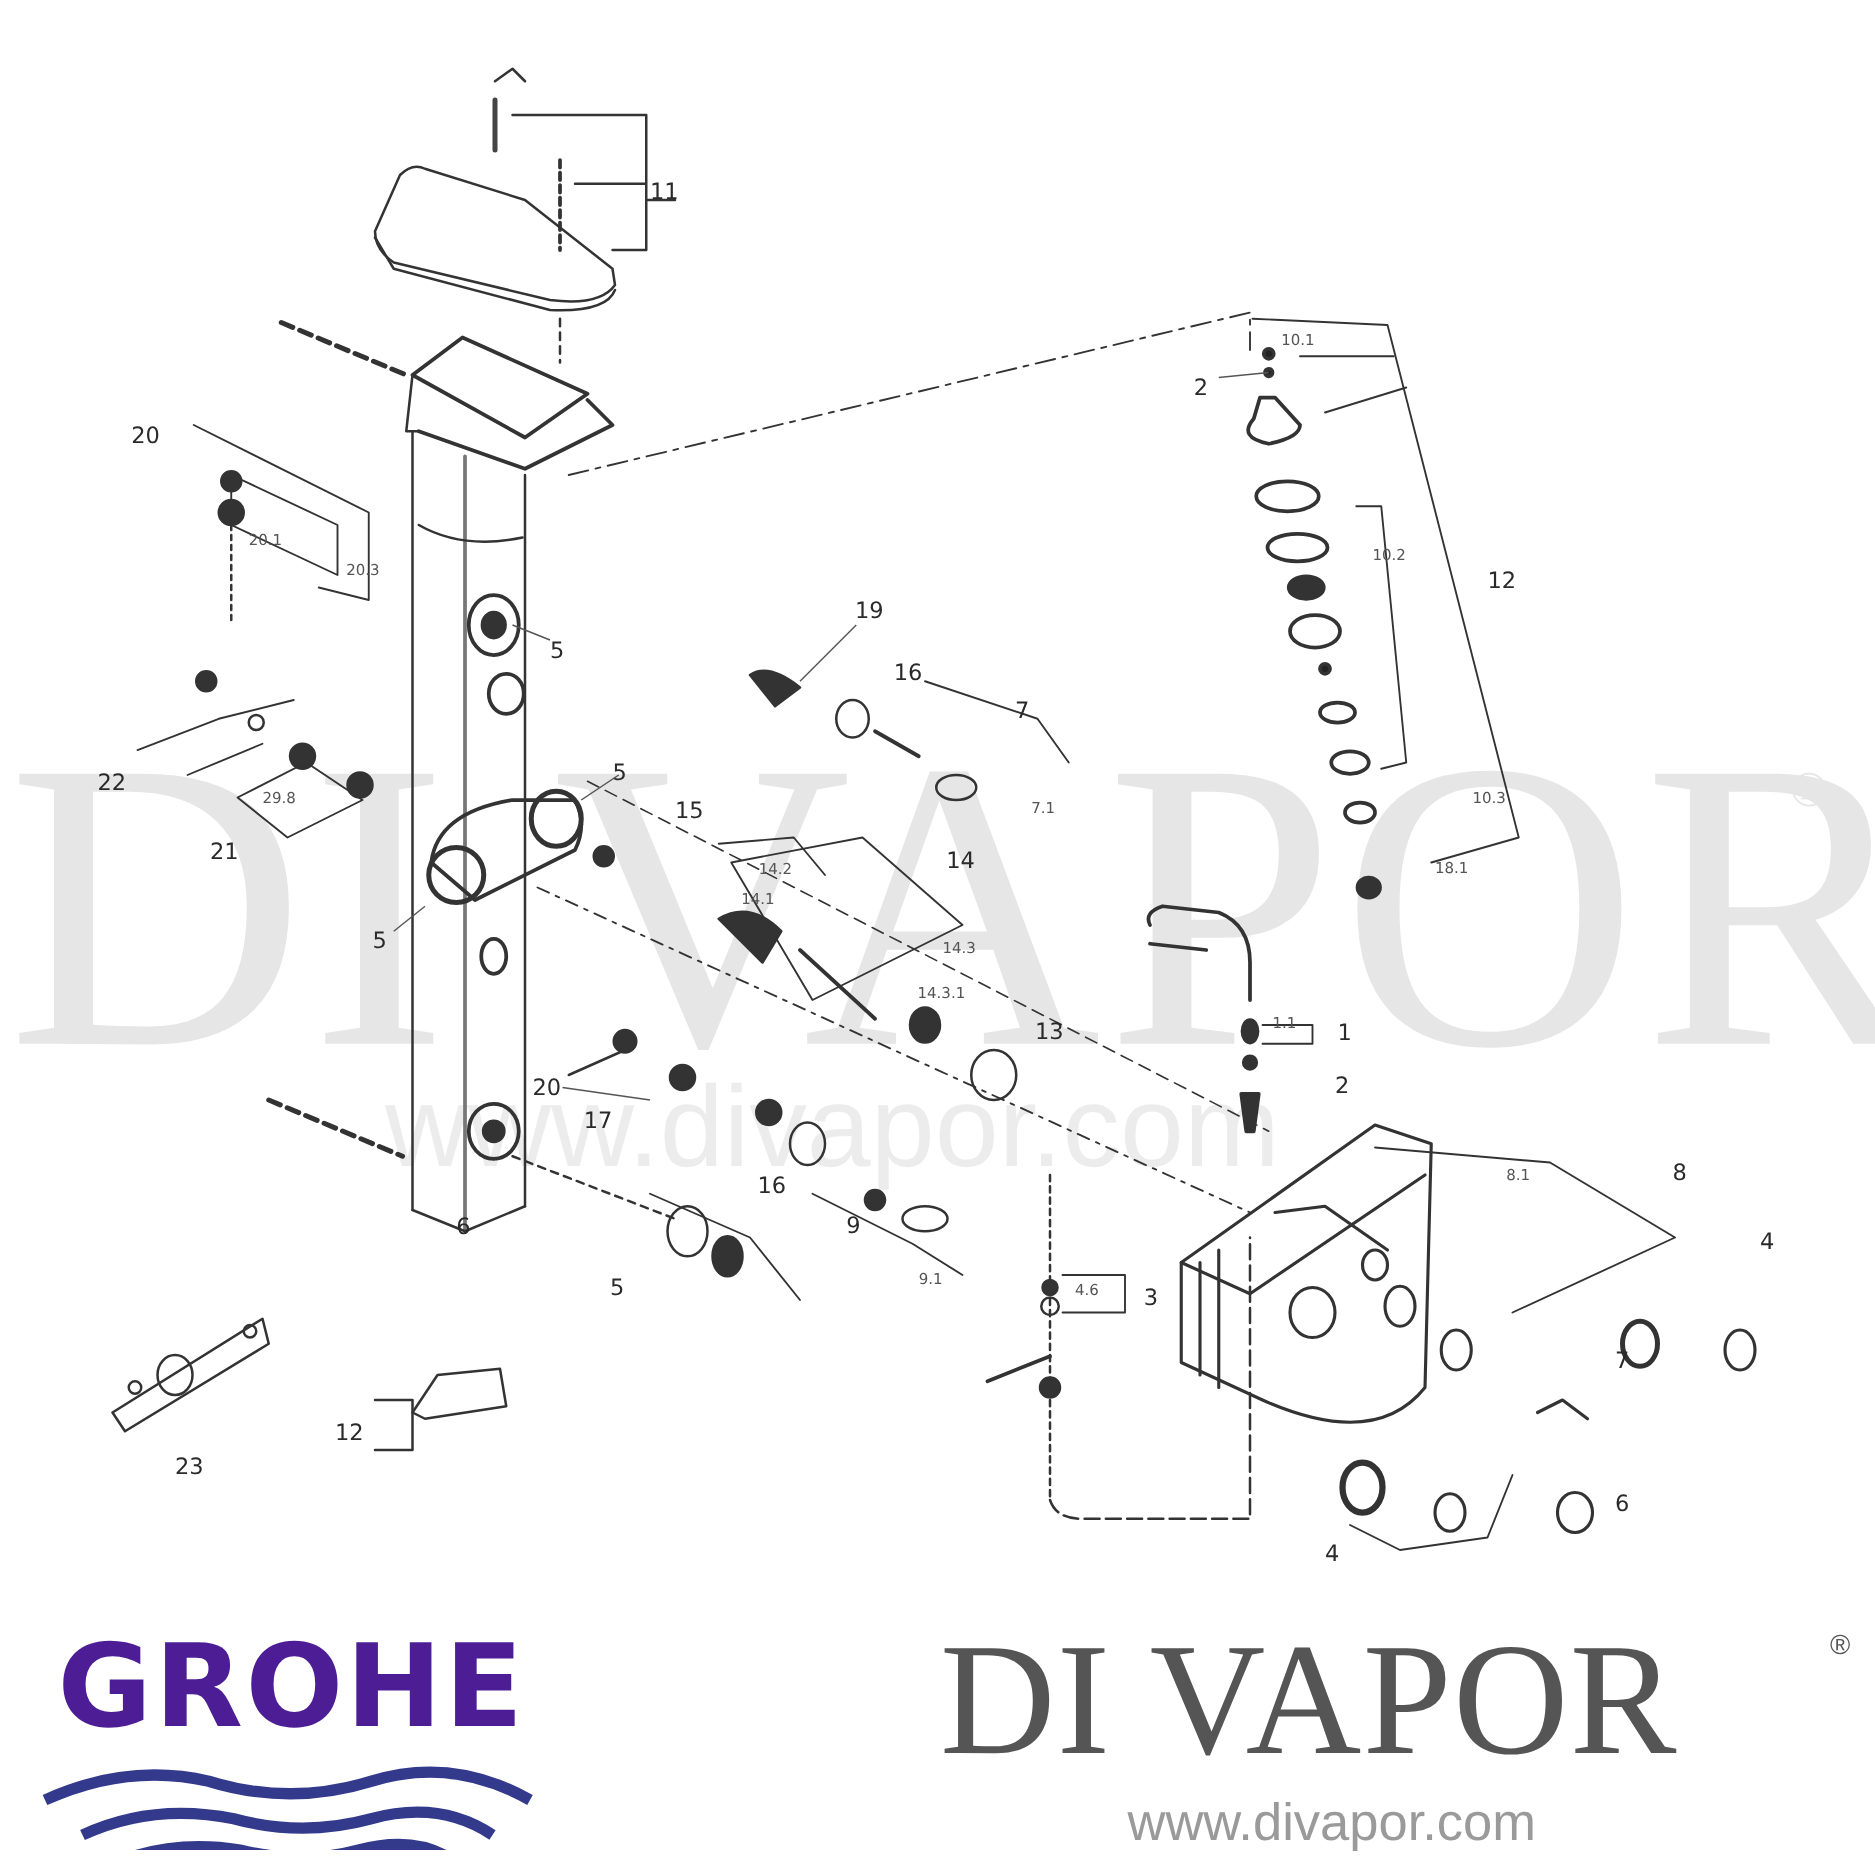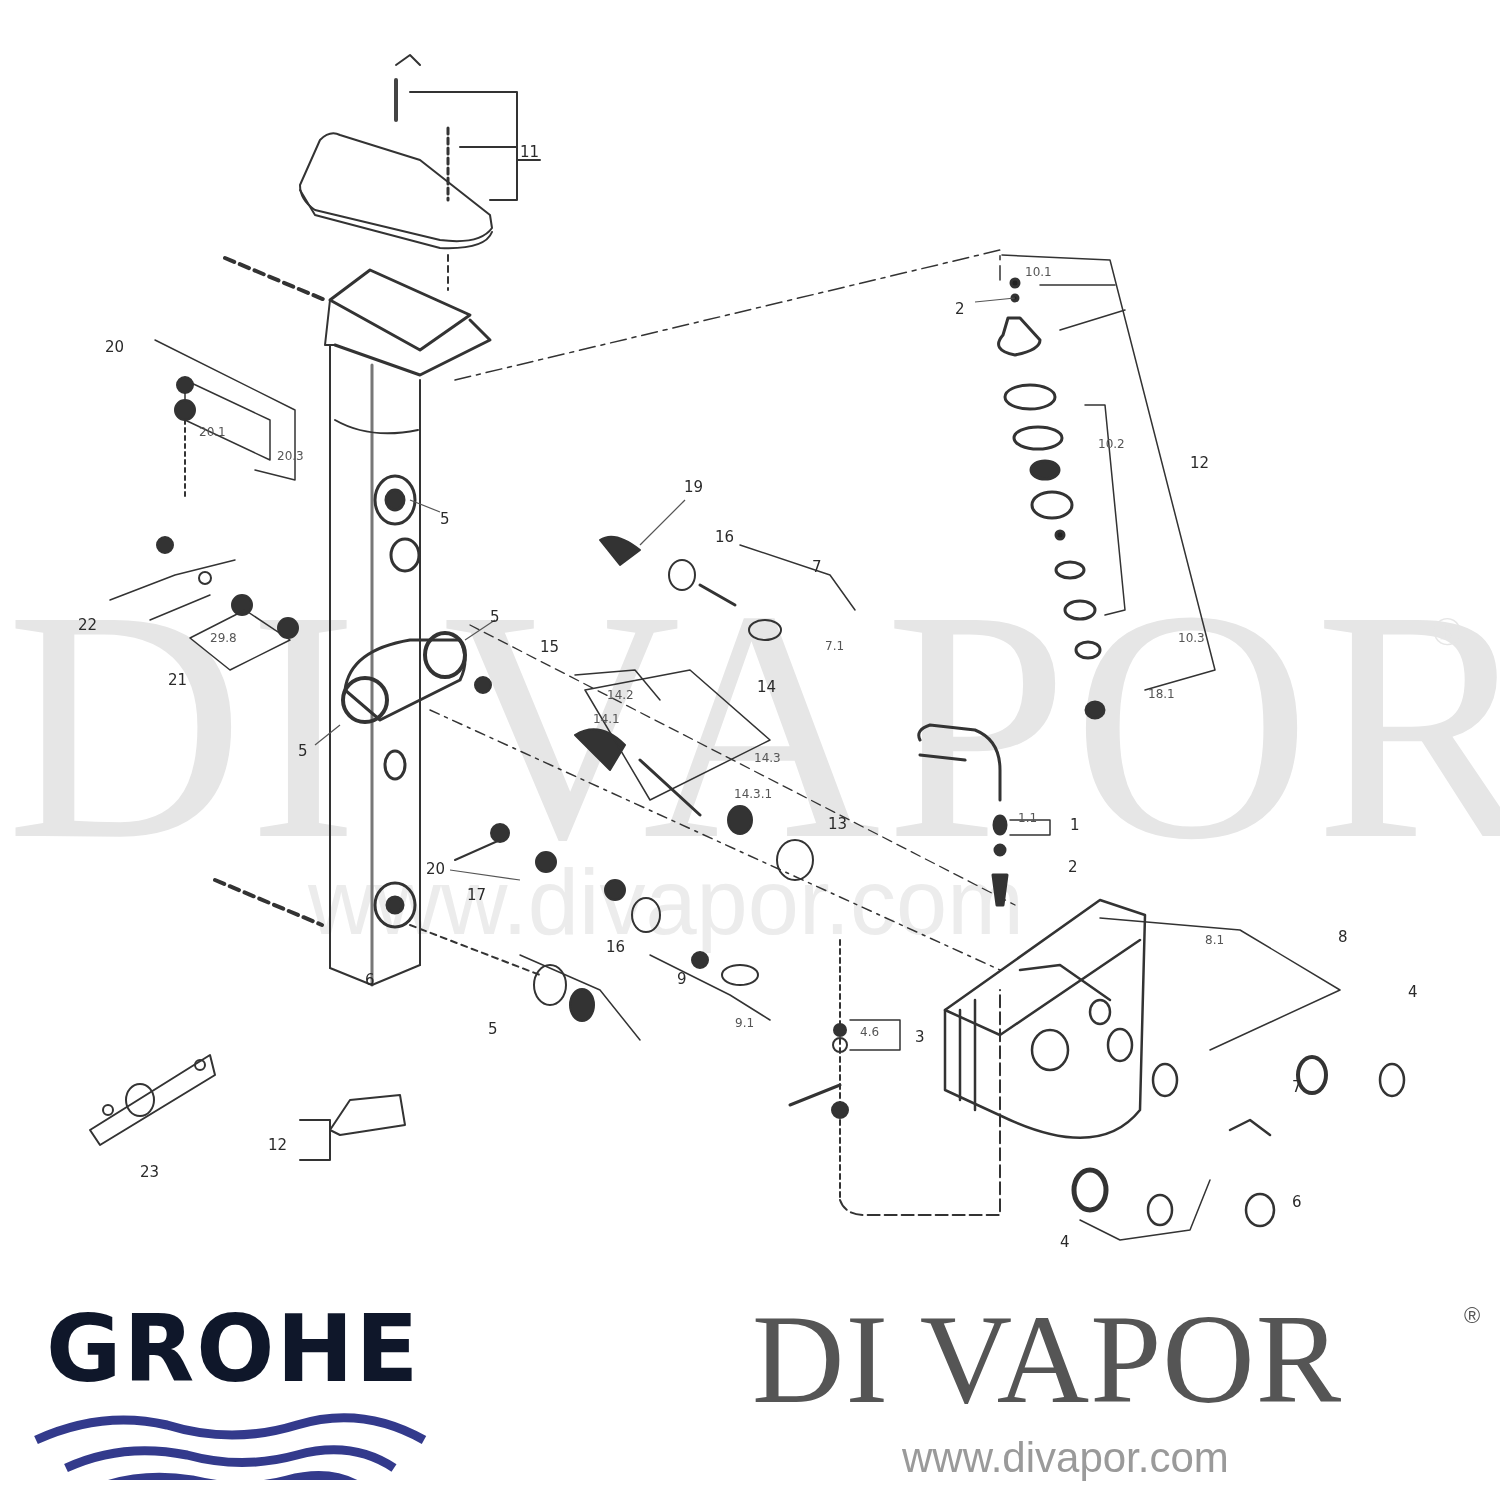--- a/index.html
+++ b/index.html
@@ -3,24 +3,24 @@
 <meta charset="utf-8">
 <style>
   html, body { margin:0; padding:0; background:#ffffff; }
   body { width:1500px; height:1500px; position:relative; overflow:hidden; font-family:"DejaVu Sans", sans-serif; }
   #stage { position:absolute; left:0; top:0; width:1500px; height:1500px; }
   svg { position:absolute; left:0; top:0; }
   .wm { position:absolute; color:#e6e6e6; font-family:"Liberation Serif", serif; pointer-events:none; white-space:nowrap; }
   .wm-big { left:6px; top:560px; font-size:330px; letter-spacing:4px; line-height:1; }
   .wm-reg { left:1432px; top:612px; font-size:40px; line-height:1; }
   .wm-url { left:308px; top:856px; font-size:92px; font-family:"Liberation Sans", sans-serif; font-weight:300; color:#ececec; line-height:1; }
-  .lbl { position:absolute; font-family:"DejaVu Sans", sans-serif; color:#2a2a2a; font-size:15px; line-height:1; }
+  .lbl { position:absolute; font-family:"DejaVu Sans", sans-serif; color:#2a2a2a; font-size:18px; line-height:1; }
   .lbl.sm { font-size:12px; color:#555; }
   .grohe { position:absolute; left:32px; top:1300px; width:410px; height:180px; }
-  .grohe-word { position:absolute; left:14px; top:4px; font-family:"DejaVu Sans", sans-serif; font-weight:bold; font-size:92px; color:#0f172a; letter-spacing:2px; line-height:1; }
+  .grohe-word { position:absolute; left:14px; top:4px; font-family:"DejaVu Sans", sans-serif; font-weight:bold; font-size:92px; color:#4c1d95; letter-spacing:2px; line-height:1; }
   .brand { position:absolute; left:752px; top:1295px; }
   .brand-word { position:absolute; left:0; top:0; font-family:"Liberation Serif", serif; font-size:128px; color:#555555; white-space:nowrap; line-height:1; letter-spacing:1px; }
   .brand-reg { position:absolute; left:712px; top:8px; font-family:"Liberation Sans", sans-serif; font-size:22px; color:#555; }
   .brand-url { position:absolute; left:150px; top:142px; font-family:"Liberation Sans", sans-serif; font-size:42px; color:#9a9a9a; white-space:nowrap; line-height:1; }
 </style>
 </head>
 <body>
 
 <div id="stage">
 

